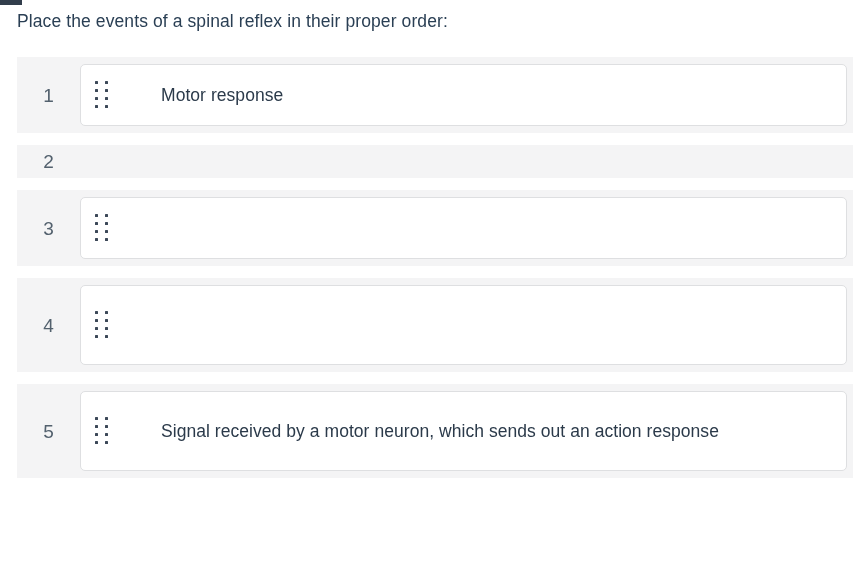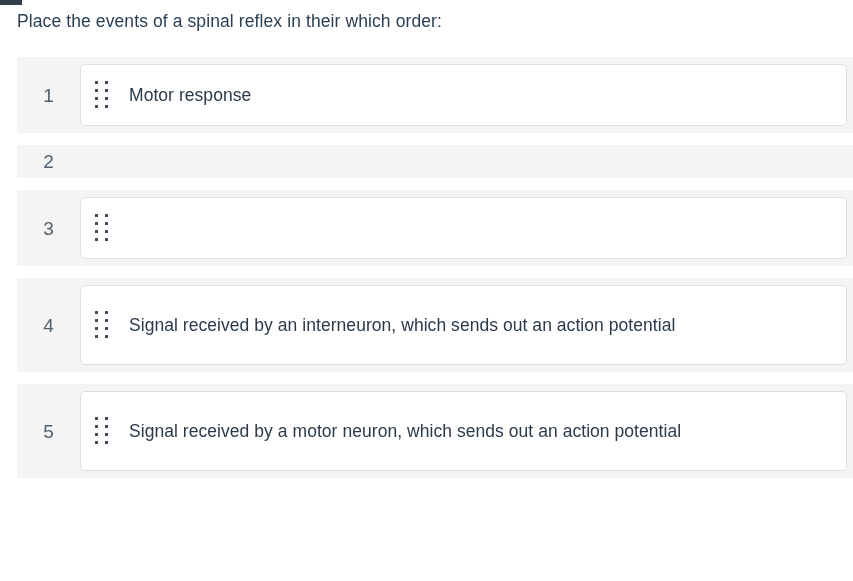--- a/index.html
+++ b/index.html
@@ -75,20 +75,21 @@
   .row-card {
     flex: 1 1 auto;
     background: #ffffff;
     border: 1px solid #dedfe1;
     border-radius: 5px;
     min-height: 62px;
     display: flex;
     align-items: center;
     padding: 8px 14px 8px 12px;
     box-sizing: border-box;
+    gap: 32px;
   }
 
   .row-card.tall {
     min-height: 80px;
   }
 
   .drag-handle {
     flex: 0 0 auto;
     width: 18px;
     height: 27px;
@@ -117,21 +118,21 @@
     max-width: 640px;
   }
 </style>
 </head>
 <body>
 
 <div id="page">
 
   <div id="top-accent" style="background: rgb(49, 61, 75);"></div>
 
-  <div id="prompt">Place the events of a spinal reflex in their which order:</div>
+  <div id="prompt">Place the events of a spinal reflex in their proper order:</div>
 
   <div id="rows">
 
     <div class="order-row">
       <div class="row-index">1</div>
       <div class="row-card">
         <span class="drag-handle">
           <i></i>
             <i></i>
             <i></i>
@@ -171,35 +172,34 @@
         <span class="drag-handle">
           <i></i>
             <i></i>
             <i></i>
             <i></i>
             <i></i>
             <i></i>
             <i></i>
             <i></i>
         </span>
-        <span class="row-text">Signal received by an interneuron, which sends out an action potential</span>
       </div>
     </div>
 
     <div class="order-row">
       <div class="row-index">5</div>
       <div class="row-card tall">
         <span class="drag-handle">
           <i></i>
             <i></i>
             <i></i>
             <i></i>
             <i></i>
             <i></i>
             <i></i>
             <i></i>
         </span>
-        <span class="row-text">Signal received by a motor neuron, which sends out an action potential</span>
+        <span class="row-text">Signal received by a motor neuron, which sends out an action response</span>
       </div>
     </div>
 
   </div>
 </div>
 
 </body></html>

